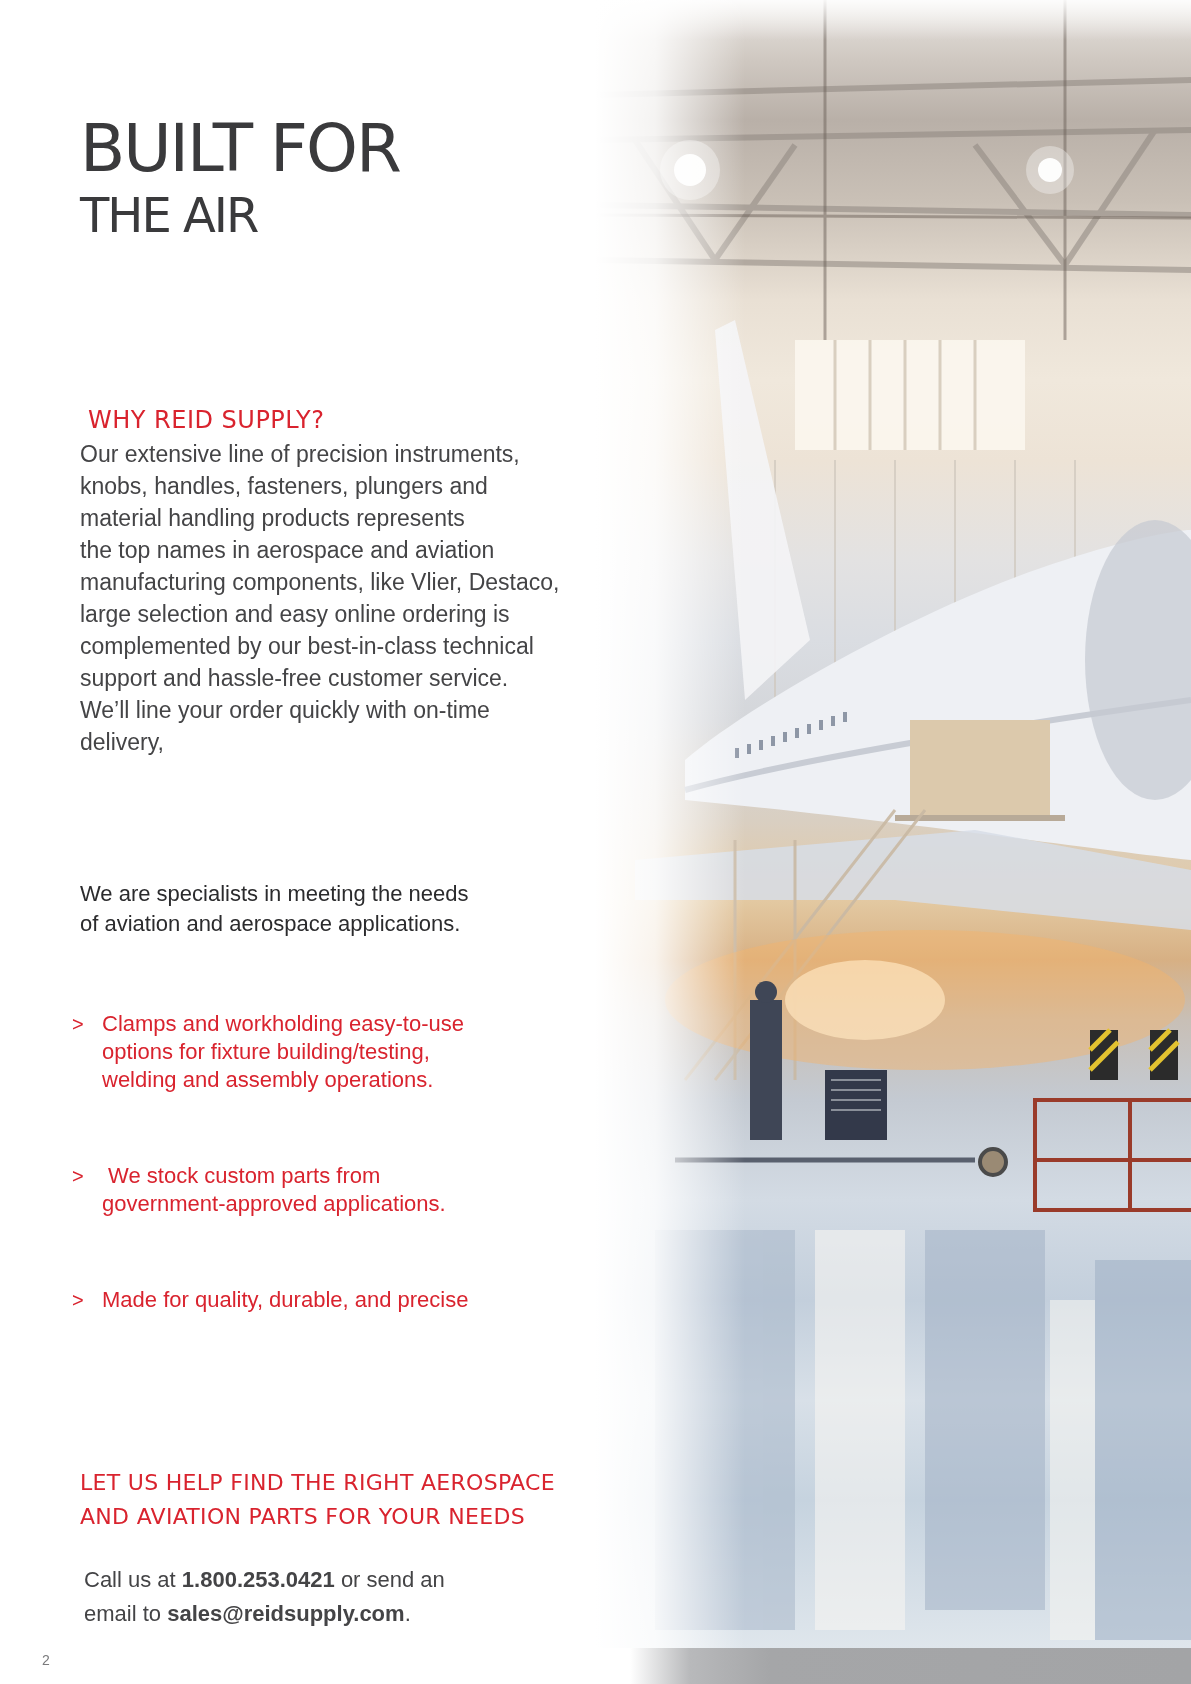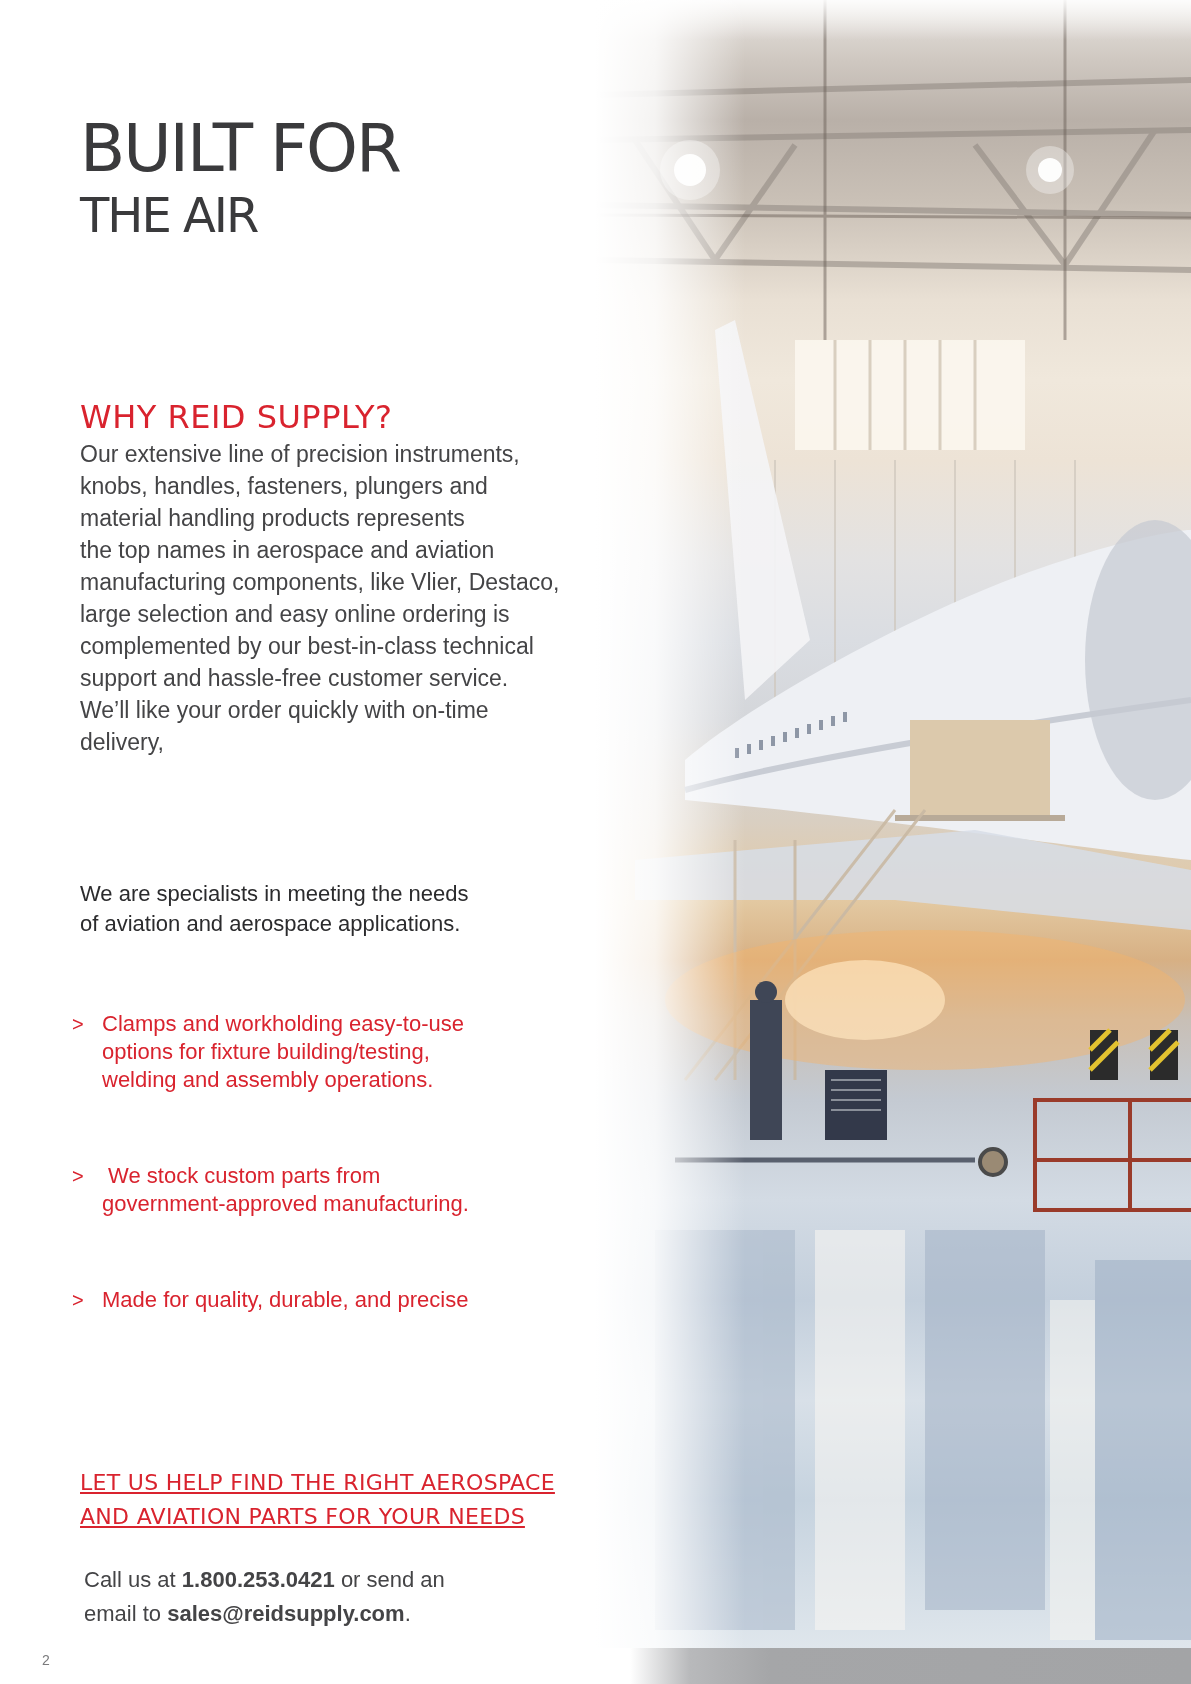--- a/index.html
+++ b/index.html
@@ -36,22 +36,22 @@
     }
     
     .headline {
       position: absolute; left: 80px; top: 116px; margin: 0;
       font-size: 72px; line-height: 66px; color: #3a3a3c; letter-spacing: -1px;
     }
     .headline .light { display: block; font-weight: 300; font-family: "DejaVu Sans", sans-serif; font-weight: normal; font-size: 66px; letter-spacing: -2px; }
     .headline .bold { display: block; font-weight: normal; font-family: "DejaVu Sans", sans-serif; font-size: 48px; letter-spacing: -2px; }
 
     .why-title {
-      position: absolute; left: 80px; top: 398px; margin: 0;
-      font-size: 32px; font-weight: normal; color: #d9232e; letter-spacing: 0.5px;
+      position: absolute; left: 80px; top: 398px; margin: 8px;
+      font-size: 24px; font-weight: normal; color: #d9232e; letter-spacing: 0.5px;
       font-family: "DejaVu Sans", sans-serif;
     }
     .body-text {
       position: absolute; left: 80px; top: 438px; width: 510px; margin: 0;
       font-size: 23px; line-height: 32px; color: #444446;
     }
     .body-text span { display: block; white-space: nowrap; }
     .specialists {
       position: absolute; left: 80px; top: 879px; width: 480px; margin: 0;
       font-size: 22px; line-height: 30px; color: #2b2b2d;
@@ -62,21 +62,21 @@
       position: absolute; left: 72px; width: 470px;
       color: #d9232e; font-size: 22px; line-height: 28px;
     }
     .bullet .chev { position: absolute; left: 0; top: 0; font-size: 20px; }
     .bullet .txt { position: absolute; left: 30px; top: 0; width: 460px; }
     .bullet .txt span { display: block; white-space: nowrap; }
 
     .cta-title {
       position: absolute; left: 80px; top: 1466px; margin: 0;
       font-size: 22px; line-height: 34px; color: #d9232e; font-weight: normal;
-      font-family: "DejaVu Sans", sans-serif; letter-spacing: 0.3px; text-decoration: underline;
+      font-family: "DejaVu Sans", sans-serif; letter-spacing: 0.3px;
     }
     .cta-title span { display: block; white-space: nowrap; }
     .contact {
       position: absolute; left: 84px; top: 1563px; margin: 0;
       font-size: 22px; line-height: 34px; color: #444446;
     }
     .contact b { color: #444446; }
     .contact span.line { display: block; white-space: nowrap; }
     .page-number {
       position: absolute; left: 42px; top: 1652px; font-size: 14px; color: #7a7a7c;
@@ -214,21 +214,21 @@
 
 <p class="body-text">
   <span>Our extensive line of precision instruments,</span>
   <span>knobs, handles, fasteners, plungers and</span>
   <span>material handling products represents</span>
   <span>the top names in aerospace and aviation</span>
   <span>manufacturing components, like Vlier, Destaco,</span>
   <span>large selection and easy online ordering is</span>
   <span>complemented by our best-in-class technical</span>
   <span>support and hassle-free customer service.</span>
-  <span>We’ll like your order quickly with on-time</span>
+  <span>We’ll line your order quickly with on-time</span>
   <span>delivery,</span>
 </p>
 
 <p class="specialists">
   <span>We are specialists in meeting the needs</span>
   <span>of aviation and aerospace applications.</span>
 </p>
 
 <div class="bullet" style="top:1010px;">
   <span class="chev">&gt;</span>
@@ -236,21 +236,21 @@
     <span>Clamps and workholding easy-to-use</span>
     <span>options for fixture building/testing,</span>
     <span>welding and assembly operations.</span>
   </div>
 </div>
 
 <div class="bullet" style="top:1162px;">
   <span class="chev">&gt;</span>
   <div class="txt">
     <span style="white-space:pre;"> We stock custom parts from</span>
-    <span>government-approved manufacturing.</span>
+    <span>government-approved applications.</span>
   </div>
 </div>
 
 <div class="bullet" style="top:1286px;">
   <span class="chev">&gt;</span>
   <div class="txt">
     <span>Made for quality, durable, and precise</span>
   </div>
 </div>
 

